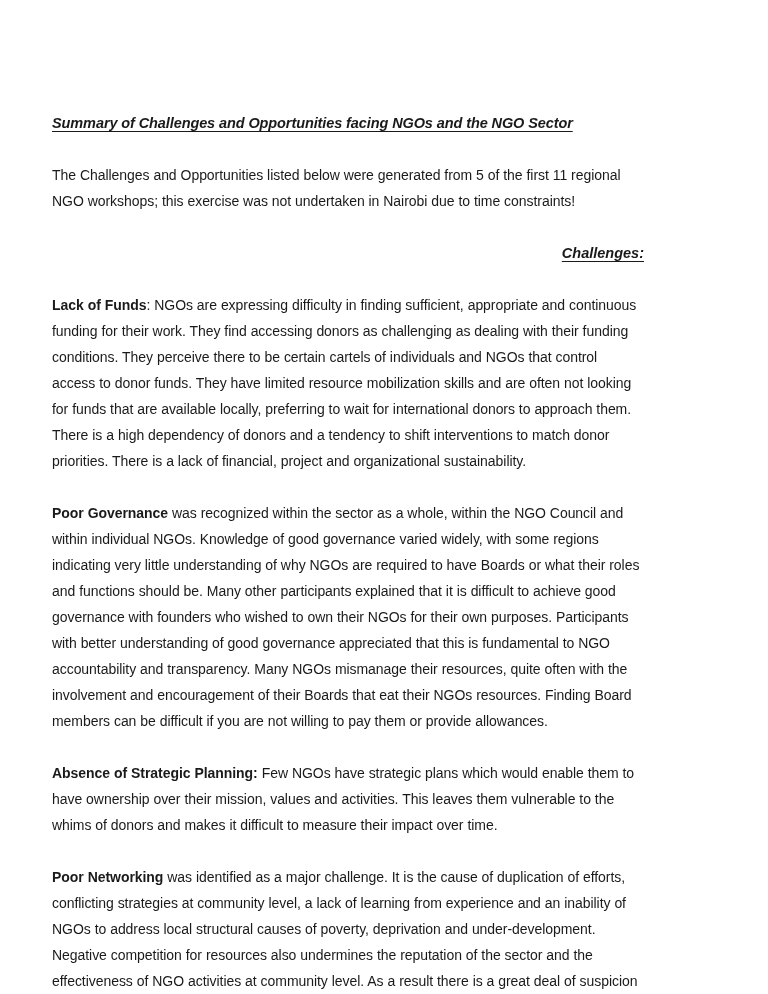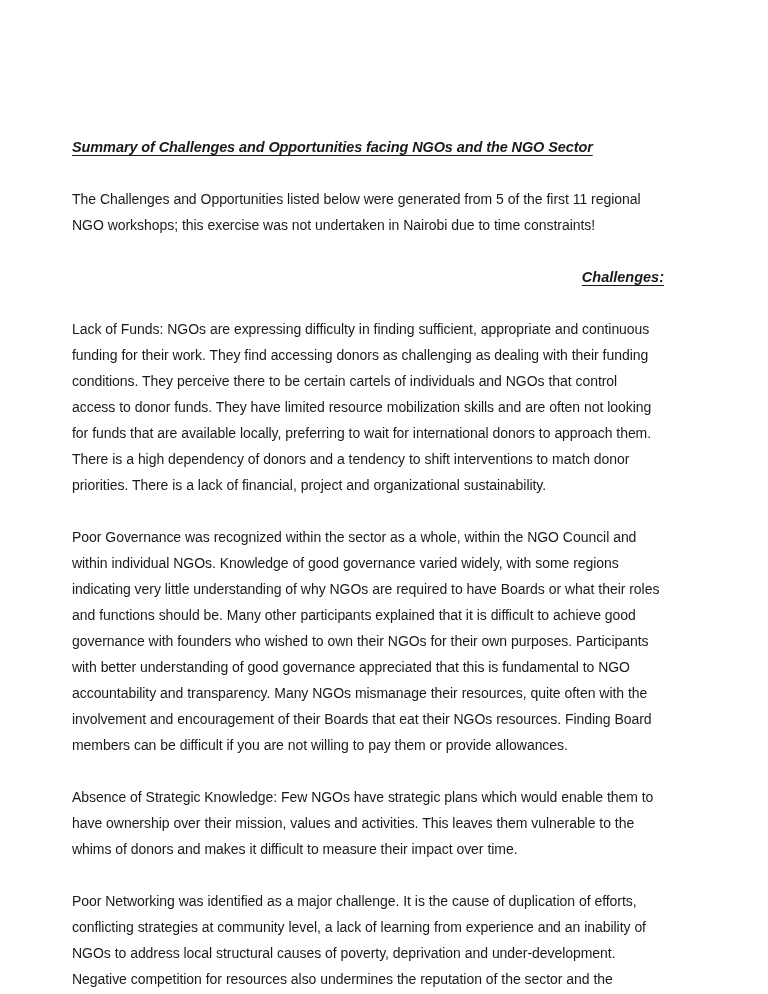--- a/index.html
+++ b/index.html
@@ -13,22 +13,21 @@
     font-family: "Liberation Sans", sans-serif;
     color: #1a1a1a;
     overflow: hidden;
   }
   .page {
     position: relative;
     width: 768px;
     height: 826px;
     background: #ffffff;
     box-sizing: border-box;
-    padding: 110px 88px 0 72px;
-    margin-top: 24px;
+    padding: 110px 88px 0 52px;
   }
   .doc-body {
     width: 592px;
   }
   .doc-title {
     font-size: 14.5px;
     font-weight: bold;
     font-style: italic;
     text-decoration: underline;
     text-underline-offset: 3px;
@@ -52,21 +51,21 @@
     line-height: 26px;
     margin: 0;
     text-align: left;
     letter-spacing: -0.05px;
     word-spacing: 0.1px;
   }
   .gap {
     height: 26px;
   }
   .lead {
-    font-weight: normal;
+    font-weight: bold;
   }
 </style>
 </head>
 <body>
 
 <div class="page">
   <div class="doc-body">
 
     <div class="doc-title">Summary of Challenges and Opportunities facing NGOs and the NGO Sector</div>
 
@@ -81,20 +80,20 @@
     <div class="gap"></div>
 
     <p class="para"><span class="lead">Lack of Funds</span><span>: NGOs are expressing difficulty in finding sufficient, appropriate and continuous funding for their work.  They find accessing donors as challenging as dealing with their funding conditions.  They perceive there to be certain cartels of individuals and NGOs that control access to donor funds.  They have limited resource mobilization skills and are often not looking for funds that are available locally, preferring to wait for international donors to approach them.  There is a high dependency of donors and a tendency to shift interventions to match donor priorities. There is a lack of financial, project and organizational sustainability.</span></p>
 
     <div class="gap"></div>
 
     <p class="para"><span class="lead">Poor Governance</span><span> was recognized within the sector as a whole, within the NGO Council and within individual NGOs.  Knowledge of good governance varied widely, with some regions indicating very little understanding of why NGOs are required to have Boards or what their roles and functions should be.  Many other participants explained that it is difficult to achieve good governance with founders who wished to own their NGOs for their own purposes.  Participants with better understanding of good governance appreciated that this is fundamental to NGO accountability and transparency.  Many NGOs mismanage their resources, quite often with the involvement and encouragement of their Boards that eat their NGOs resources.  Finding Board members can be difficult if you are not willing to pay them or provide allowances.</span></p>
 
     <div class="gap"></div>
 
-    <p class="para"><span class="lead">Absence of Strategic Knowledge:</span><span> Few NGOs have strategic plans which would enable them to have ownership over their mission, values and activities.  This leaves them vulnerable to the whims of donors and makes it difficult to measure their impact over time.</span></p>
+    <p class="para"><span class="lead">Absence of Strategic Planning:</span><span> Few NGOs have strategic plans which would enable them to have ownership over their mission, values and activities.  This leaves them vulnerable to the whims of donors and makes it difficult to measure their impact over time.</span></p>
 
     <div class="gap"></div>
 
     <p class="para"><span class="lead">Poor Networking</span><span> was identified as a major challenge.  It is the cause of duplication of efforts, conflicting strategies at community level, a lack of learning from experience and an inability of NGOs to address local structural causes of poverty, deprivation and under-development.  Negative competition for resources also undermines the reputation of the sector and the effectiveness of NGO activities at community level.  As a result there is a great deal of suspicion among NGOs, secrecy and lack of transparency. Many NGOs, large and small, intervene at community level without any community mapping and implement projects without due regard</span></p>
 
   </div>
 </div>
 
 </body></html>

